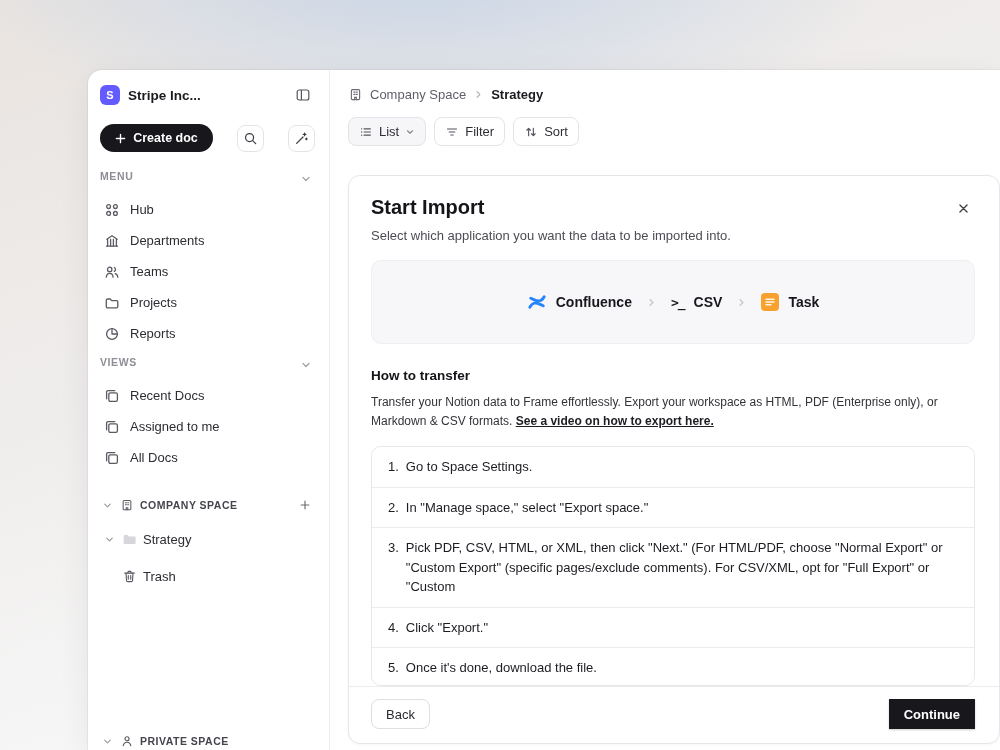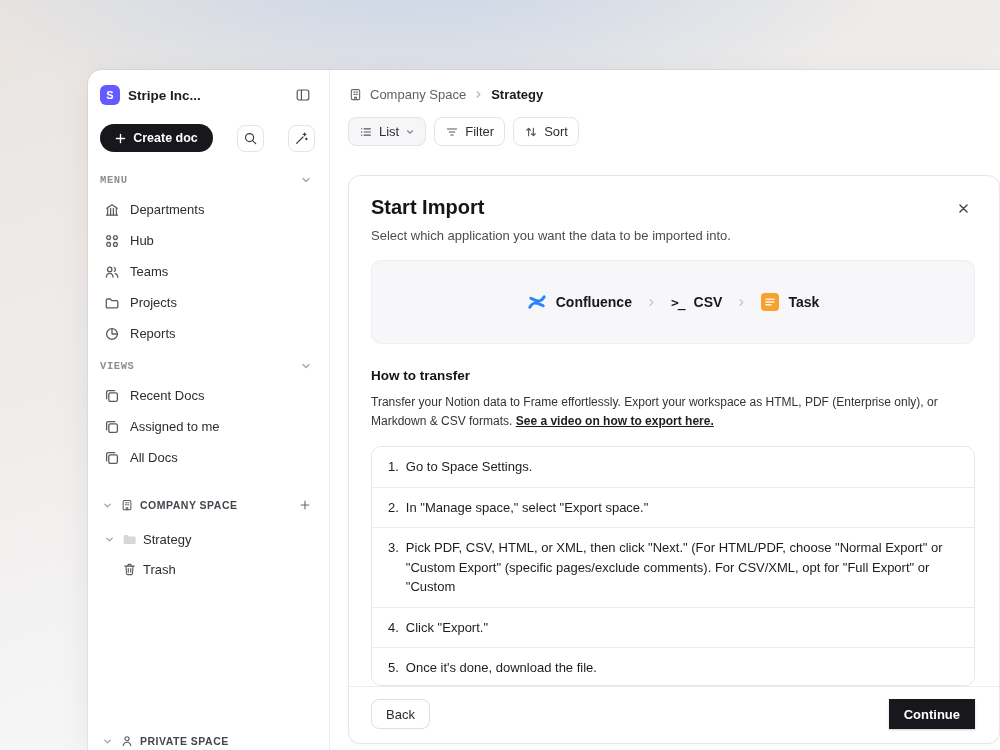--- a/index.html
+++ b/index.html
@@ -24,33 +24,33 @@
   
   .sidebar { width:242px; flex:none; border-right:1px solid #ececef; display:flex; flex-direction:column; padding:12px 14px 2px 12px; }
   .ws-row { display:flex; align-items:center; gap:8px; height:26px; }
   .ws-left { display:flex; align-items:center; gap:8px; cursor:pointer; }
   .ws-logo { width:20px; height:20px; border-radius:6px; background:var(--brand-purple,#635BFF); color:#fff; font-size:11px; font-weight:700; display:grid; place-items:center; }
   .ws-name { font-size:13.5px; font-weight:700; color:#1b1b20; }
   .ghost-btn { margin-left:auto; width:24px; height:24px; display:grid; place-items:center; color:#55555c; border-radius:6px; }
   .actions-row { margin-top:16px; display:flex; align-items:center; gap:24px; }
   .create-doc { flex:1; height:28px; border-radius:14px; background:var(--button-dark,#17171C); color:#fff; font-size:12.5px; font-weight:600; display:flex; align-items:center; justify-content:center; gap:7px; }
   .icon-btn { width:27px; height:27px; flex:none; border:1px solid #e4e4e8; border-radius:8px; background:#fff; color:#3c3c42; display:grid; place-items:center; }
-  .section-row { margin-top:18px; height:20px; display:flex; align-items:center;font-family:Liberation Mono, monospace; }
+  .section-row { margin-top:18px; height:20px; display:flex; align-items:flex-start; }
   .section-label { font-size:10.5px; font-weight:700; letter-spacing:.6px; color:#8e8e96; }
   .section-chevron { margin-left:auto; width:18px; height:18px; display:grid; place-items:center; color:#a2a2aa; border-radius:5px; }
   .nav-list { margin-top:4px; }
   .nav-item { height:31px; display:flex; align-items:center; gap:10px; padding:0 4px; border-radius:7px; color:#2c2c33; font-size:13px; cursor:pointer; }
   .nav-icon { color:#5a5a62; display:grid; place-items:center; }
   .space-row { margin-top:22px; height:20px; display:flex; align-items:center; gap:6px; }
   .tw-chevron { color:#9a9aa2; display:grid; place-items:center; width:14px; }
   .space-label { font-size:10.5px; font-weight:700; letter-spacing:.5px; color:#45454d; }
   .space-add { margin-left:auto; width:20px; height:20px; display:grid; place-items:center; color:#6a6a72; border-radius:5px; }
   .tree-item { height:30px; display:flex; align-items:center; gap:6px; padding-left:2px; border-radius:7px; font-size:13px; color:#2c2c33; cursor:pointer; }
   .tree-item.first { margin-top:9px; }
-  .tree-item.indent { padding-left:22px; }
+  .tree-item.indent { padding-left:22px;align-items:flex-end; }
   .private-row { margin-top:auto; margin-bottom:-5px; height:24px; display:flex; align-items:center; gap:6px; cursor:pointer; }
 
   
   .main { flex:1; position:relative; min-width:0; }
   .crumbs { display:flex; align-items:center; gap:7px; padding:17px 0 0 18px; font-size:13px; color:#5f5f67; }
   .crumb-current { font-weight:700; color:#1a1a1f; }
   .crumb-sep { color:#b6b6bd; display:grid; place-items:center; }
   .toolbar { display:flex; gap:8px; padding:15px 0 0 18px;align-items:center; }
   .tb-btn { height:29px; display:flex; align-items:center; gap:6px; padding:0 10px; border:1px solid #e4e4e8; border-radius:8px; background:#fff; font-size:13px; color:#2f2f36; }
   .tb-btn.list { background:#f6f6f8; }
@@ -142,38 +142,38 @@
           <svg viewBox="0 0 12 12" width="12" height="12" fill="none" stroke="currentColor" stroke-width="1.3" stroke-linecap="round" stroke-linejoin="round">
               <path d="M3 4.5l3 3 3-3"></path>
             </svg>
         </span>
       </button>
     </div>
 
     <nav class="nav-list">
       <div class="nav-item">
         <span class="nav-icon">
-          <svg viewBox="0 0 16 16" width="16" height="16" fill="none" stroke="currentColor" stroke-width="1.3" stroke-linecap="round" stroke-linejoin="round">
-              <path d="M2.8 6.2L8 2.8l5.2 3.4"></path>
-              <path d="M3.6 6.5v6.5M6.6 6.5v6.5M9.4 6.5v6.5M12.4 6.5v6.5"></path>
-              <path d="M2.5 13.2h11"></path>
-            </svg>
-        </span>
-        <span>Departments</span>
-      </div>
-      <div class="nav-item">
-        <span class="nav-icon">
           <svg viewBox="0 0 16 16" width="16" height="16" fill="none" stroke="currentColor" stroke-width="1.3">
               <circle cx="4.6" cy="4.6" r="1.9"></circle>
               <circle cx="11.4" cy="4.6" r="1.9"></circle>
               <circle cx="4.6" cy="11.4" r="1.9"></circle>
               <circle cx="11.4" cy="11.4" r="1.9"></circle>
             </svg>
         </span>
         <span>Hub</span>
+      </div>
+      <div class="nav-item">
+        <span class="nav-icon">
+          <svg viewBox="0 0 16 16" width="16" height="16" fill="none" stroke="currentColor" stroke-width="1.3" stroke-linecap="round" stroke-linejoin="round">
+              <path d="M2.8 6.2L8 2.8l5.2 3.4"></path>
+              <path d="M3.6 6.5v6.5M6.6 6.5v6.5M9.4 6.5v6.5M12.4 6.5v6.5"></path>
+              <path d="M2.5 13.2h11"></path>
+            </svg>
+        </span>
+        <span>Departments</span>
       </div>
       <div class="nav-item">
         <span class="nav-icon">
           <svg viewBox="0 0 16 16" width="16" height="16" fill="none" stroke="currentColor" stroke-width="1.3" stroke-linecap="round">
               <circle cx="5.7" cy="5.4" r="2.2"></circle>
               <path d="M2.3 13.2c.3-2.4 1.7-3.8 3.4-3.8 1.7 0 3.1 1.4 3.4 3.8"></path>
               <path d="M10.3 3.5a2.2 2.2 0 010 3.9"></path>
               <path d="M11.2 9.6c1.5.4 2.4 1.7 2.6 3.6"></path>
             </svg>
         </span>

